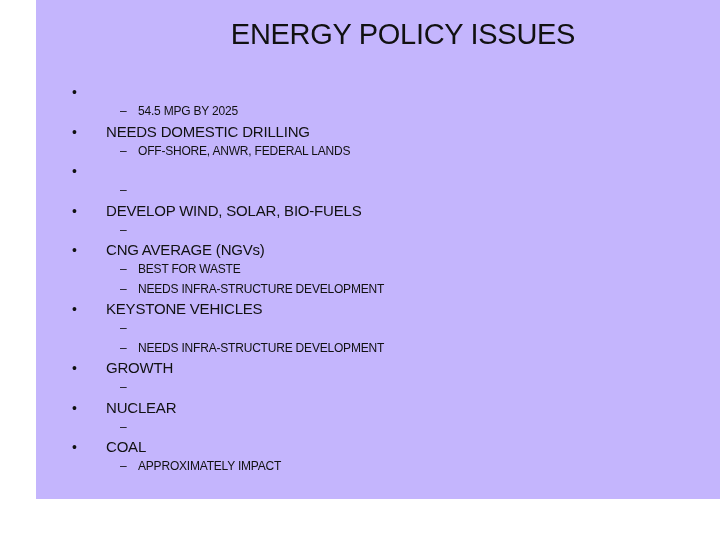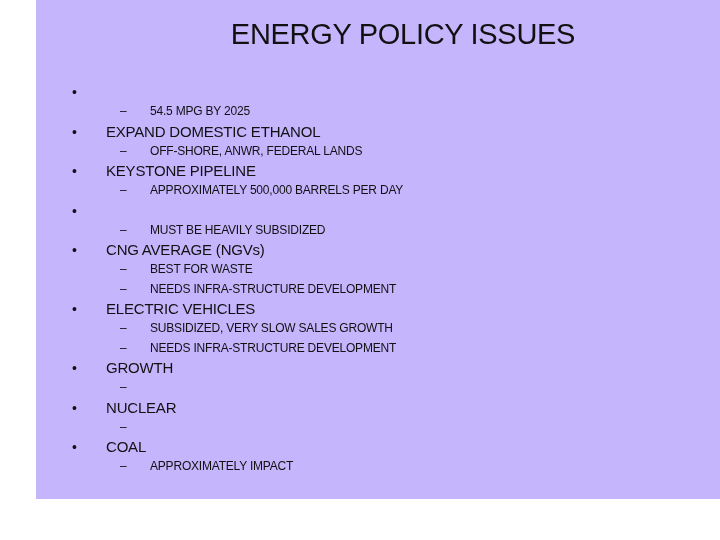--- a/index.html
+++ b/index.html
@@ -66,21 +66,21 @@
       line-height: 19.5px;
     }
     .sub .dash {
       position: absolute;
       left: 48px;
       top: 0;
       font-size: 12px;
     }
     .sub .text {
       position: absolute;
-      left: 78px;
+      left: 66px;
       top: 0;
       font-size: 12px;
       letter-spacing: -0.2px;
       white-space: nowrap;
     }
   </style>
 </head>
 <body>
 
 <div class="slide">
@@ -91,64 +91,61 @@
     <div class="bullet">
       <span class="dot">•</span>
     </div>
     <div class="sub">
       <span class="dash">–</span>
       <span class="text">54.5 MPG BY 2025</span>
     </div>
 
     <div class="bullet">
       <span class="dot">•</span>
-      <span class="text">EXPAND DOMESTIC ETHANOL</span>
+      <span class="text">NEEDS DOMESTIC DRILLING</span>
     </div>
     <div class="sub">
       <span class="dash">–</span>
       <span class="text">OFF-SHORE, ANWR, FEDERAL LANDS</span>
     </div>
 
     <div class="bullet">
       <span class="dot">•</span>
-      <span class="text">KEYSTONE PIPELINE</span>
     </div>
     <div class="sub">
       <span class="dash">–</span>
-      <span class="text">APPROXIMATELY 500,000 BARRELS PER DAY</span>
     </div>
 
     <div class="bullet">
       <span class="dot">•</span>
+      <span class="text">DEVELOP WIND, SOLAR, BIO-FUELS</span>
     </div>
     <div class="sub">
       <span class="dash">–</span>
-      <span class="text">MUST BE HEAVILY SUBSIDIZED</span>
     </div>
 
     <div class="bullet">
       <span class="dot">•</span>
       <span class="text">CNG AVERAGE (NGVs)</span>
     </div>
     <div class="sub">
       <span class="dash">–</span>
       <span class="text">BEST FOR WASTE</span>
     </div>
     <div class="sub">
       <span class="dash">–</span>
       <span class="text">NEEDS INFRA-STRUCTURE DEVELOPMENT</span>
     </div>
 
     <div class="bullet">
       <span class="dot">•</span>
-      <span class="text">ELECTRIC VEHICLES</span>
+      <span class="text">KEYSTONE VEHICLES</span>
     </div>
     <div class="sub">
       <span class="dash">–</span>
-      <span class="text">SUBSIDIZED, VERY SLOW SALES GROWTH</span>
     </div>
     <div class="sub">
       <span class="dash">–</span>
       <span class="text">NEEDS INFRA-STRUCTURE DEVELOPMENT</span>
     </div>
 
     <div class="bullet">
       <span class="dot">•</span>
       <span class="text">GROWTH</span>
     </div>

